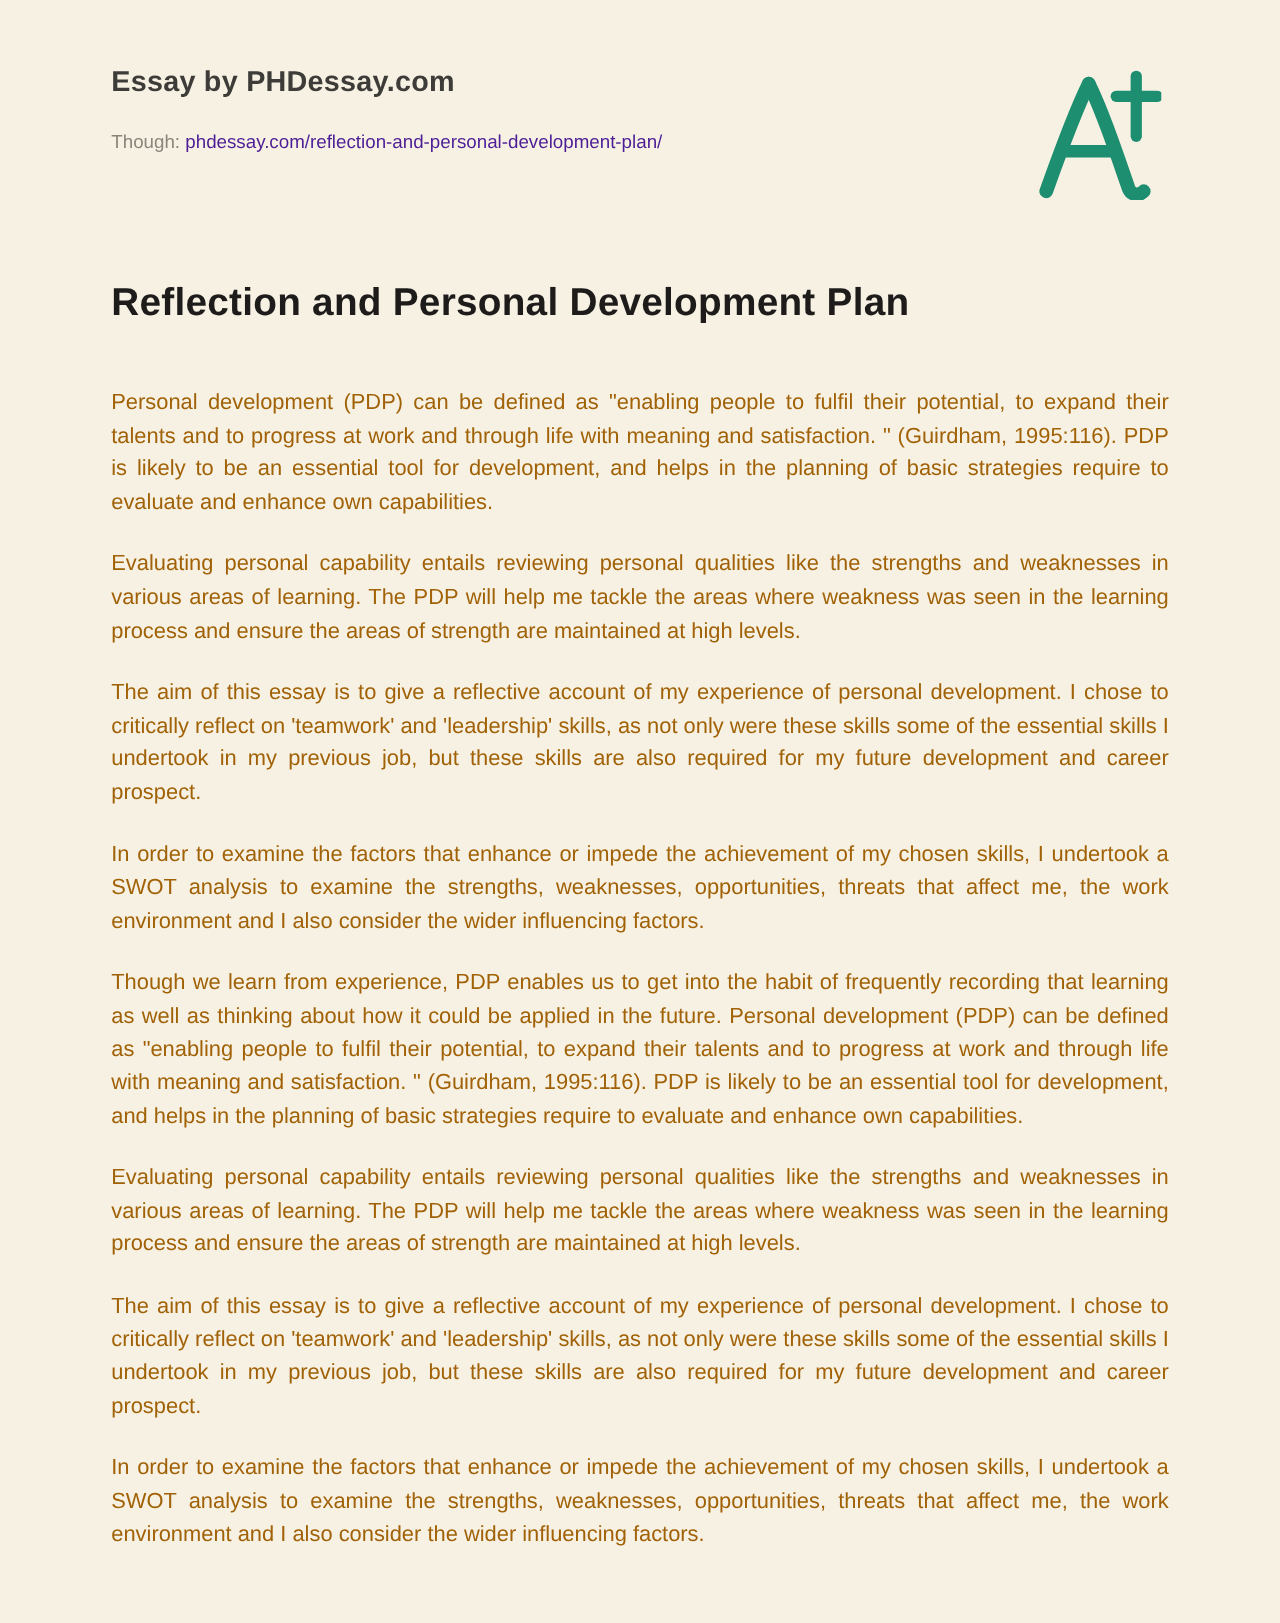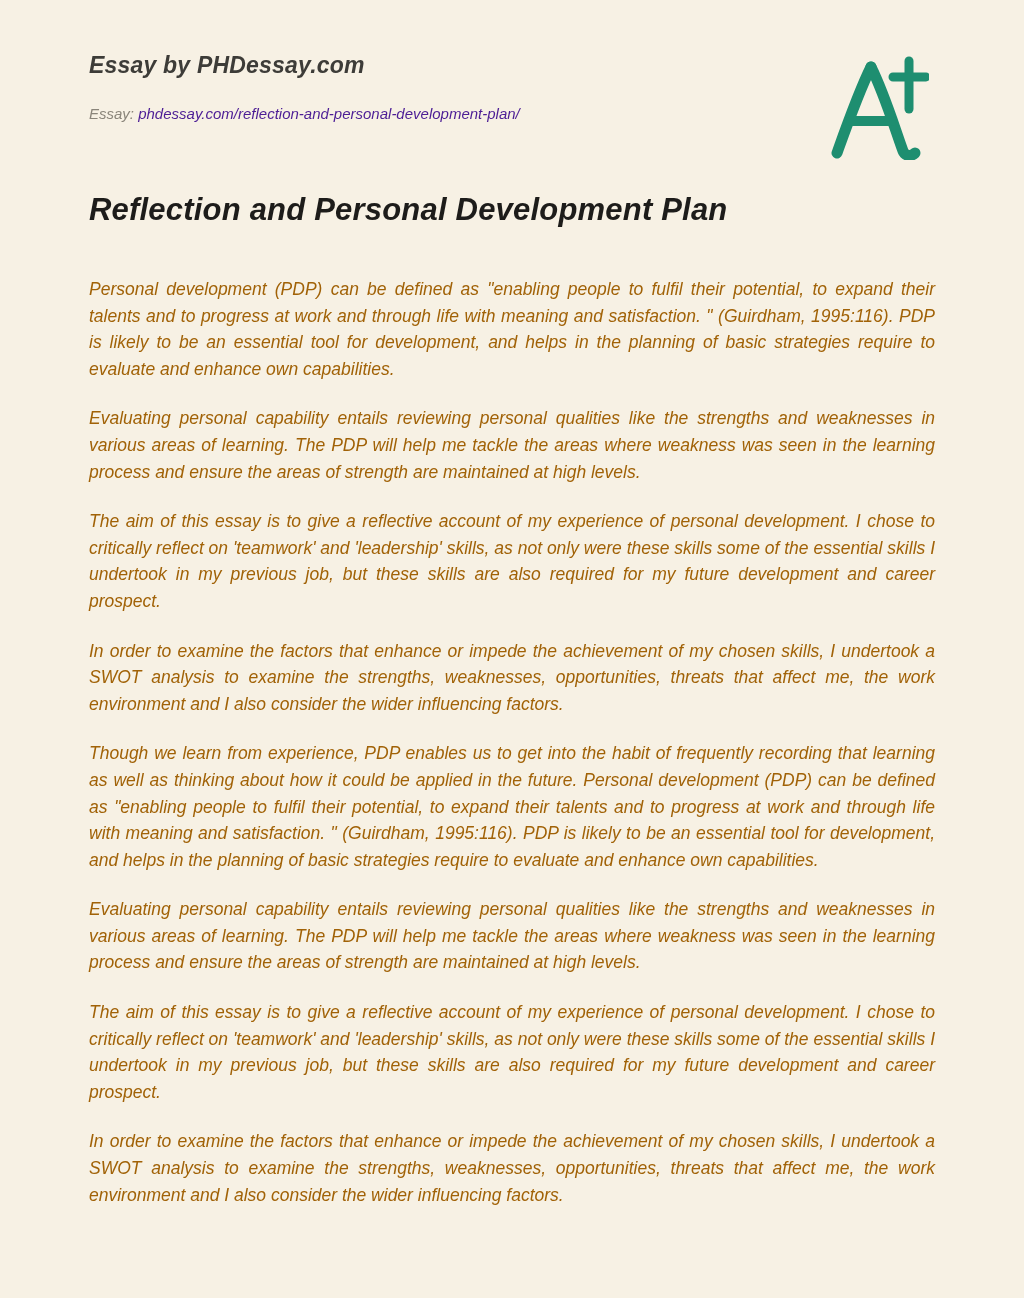--- a/index.html
+++ b/index.html
@@ -8,21 +8,20 @@
     background: #f7f1e4;
   }
   .page {
     position: relative;
     width: 1024px;
     height: 1298px;
     margin: 0 auto;
     background: #f7f1e4;
     overflow: hidden;
     padding: 52px 89px 0 89px;
-    font-style: italic;
   }
   .header-row {
     display: flex;
     justify-content: space-between;
     align-items: flex-start;
   }
   .byline {
     font-size: 23px;
     font-weight: 700;
     color: #3d3c38;
@@ -39,21 +38,21 @@
     cursor: pointer;
   }
   .logo-wrap {
     position: absolute;
     top: 55px;
     right: 95px;
     width: 100px;
     height: 105px;
   }
   .essay-title {
-    margin-top: 70px;
+    margin-top: 102px;
     font-size: 31px;
     font-weight: 700;
     color: #1d1c1a;
     letter-spacing: 0.2px;
   }
   .essay-body {
     margin-top: 48px;
   }
   .essay-body p {
     font-size: 17.5px;
@@ -77,21 +76,21 @@
 </style>
 </head>
 <body>
 
 <div class="page">
 
   <div class="header-row">
     <div>
       <div class="byline">Essay by PHDessay.com</div>
       <div class="source-line">
-        <span>Essay:</span>
+        <span>Though:</span>
         <a class="source-link">phdessay.com/reflection-and-personal-development-plan/</a>
       </div>
     </div>
   </div>
 
   <div class="logo-wrap">
     <svg width="100" height="105" viewBox="0 0 100 105" fill="none" stroke="#1e8e70" stroke-linecap="round" stroke-linejoin="round">
 
       <path d="M 8 98 C 18 70 30 36 42 12" stroke-width="11"></path>
       <path d="M 42 12 C 55 38 64 68 74 96 C 76 101 82 102 86 98" stroke-width="11"></path>

